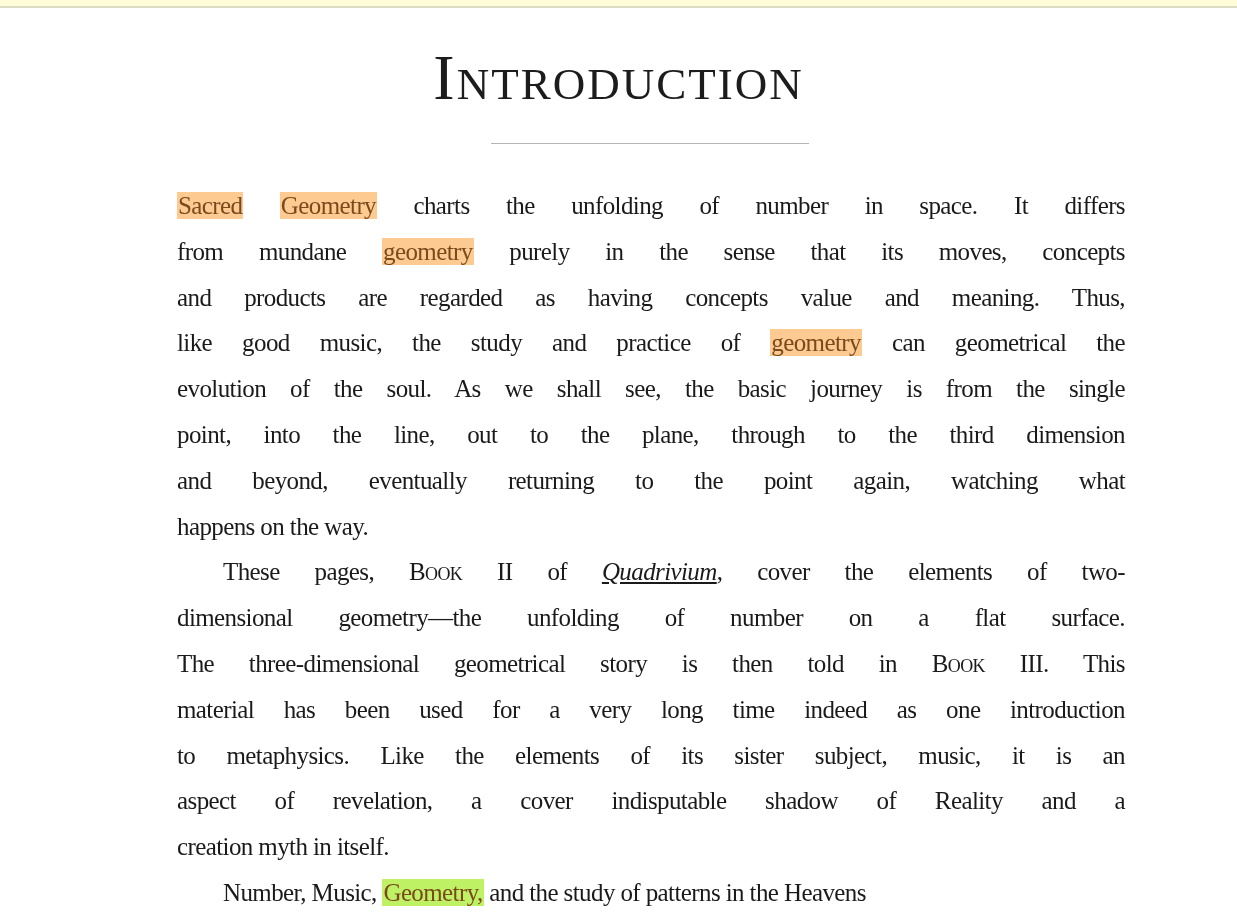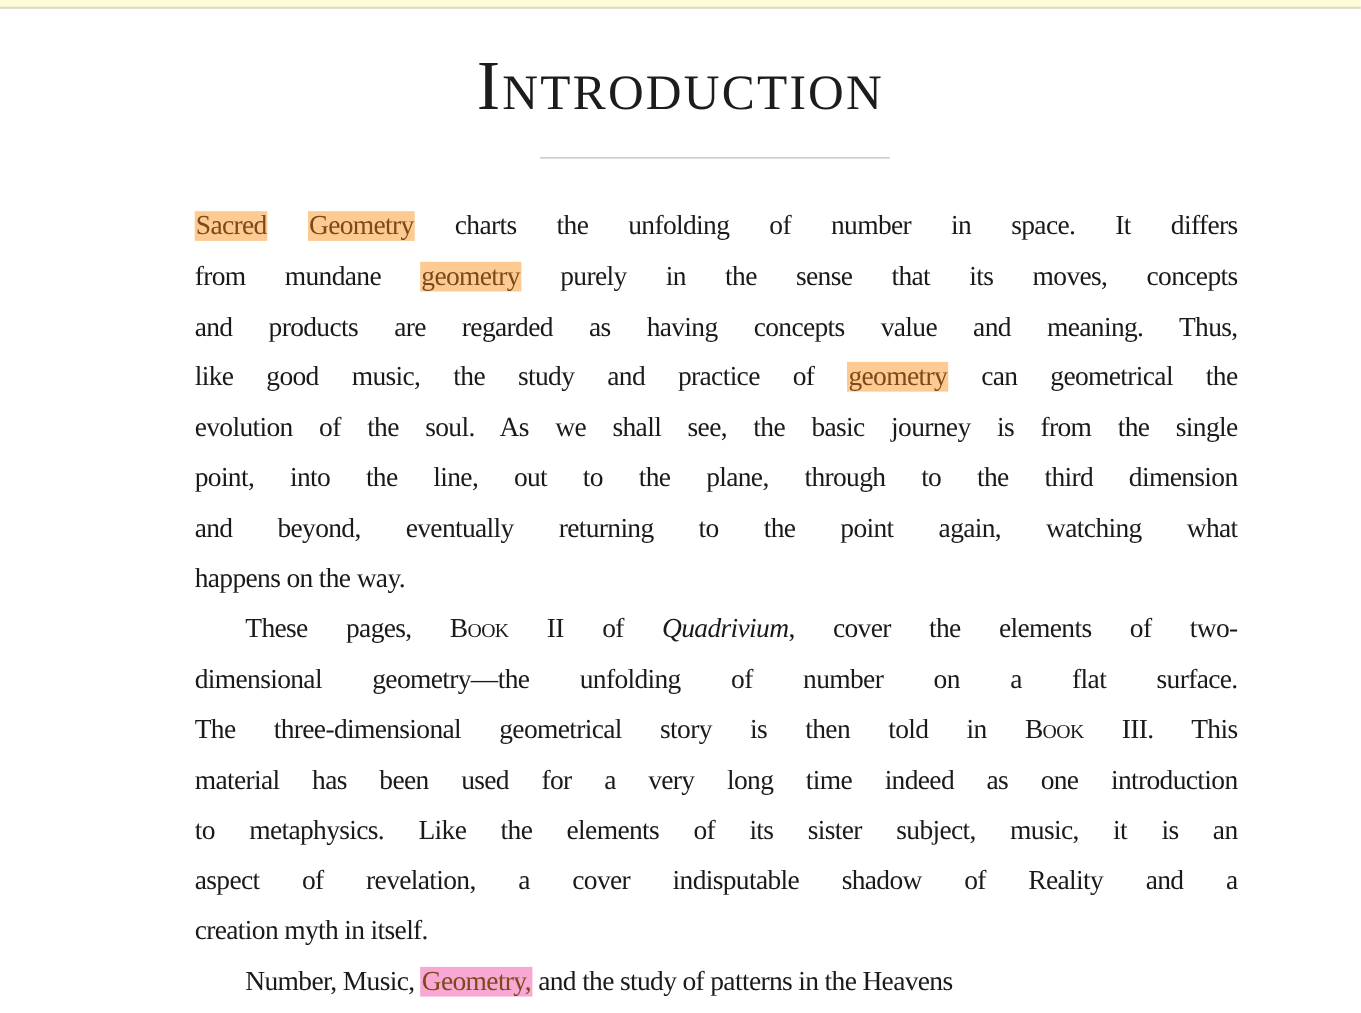--- a/index.html
+++ b/index.html
@@ -39,21 +39,21 @@
     letter-spacing: -0.6px;
   }
   .line.last { text-align-last: left; }
   .line.indent { padding-left: 46px; }
   .hl {
     background: #fdca91;
     color: #7a4a1c;
     padding: 0 1px;
   }
   .sc { font-variant: small-caps; }
-  .it { font-style: italic; }
+  .it { font-style: italic; text-decoration: underline; }
 </style>
 </head>
 <body>
 
 <div class="topbar"></div>
 
 <h1 class="title" style="margin:0;font-weight:normal;">Introduction</h1>
 <div class="title-rule"></div>
 
 <div class="body-text" id="body-text">
@@ -70,15 +70,15 @@
     <div>
       <div class="line indent"><span>These pages, </span><span class="sc">Book II</span><span> of </span><span class="it">Quadrivium</span><span>, cover the elements of two-</span></div>
       <div class="line"><span>dimensional geometry—the unfolding of number on a flat surface.</span></div>
       <div class="line"><span>The three-dimensional geometrical story is then told in </span><span class="sc">Book III</span><span>.  This</span></div>
       <div class="line"><span>material has been used for a very long time indeed as one introduction</span></div>
       <div class="line"><span>to metaphysics.  Like the elements of its sister subject, music, it is an</span></div>
       <div class="line"><span>aspect of revelation, a cover indisputable shadow of Reality and a</span></div>
       <div class="line last"><span>creation myth in itself.</span></div>
     </div>
     <div>
-      <div class="line indent last"><span>Number, Music, </span><span class="hl" style="background: #f9a8d4;">Geometry,</span><span> and the study of patterns in the Heavens</span></div>
+      <div class="line indent last"><span>Number, Music, </span><span class="hl" style="background: #bef264;">Geometry,</span><span> and the study of patterns in the Heavens</span></div>
     </div>
   </div>
 
 </body></html>

